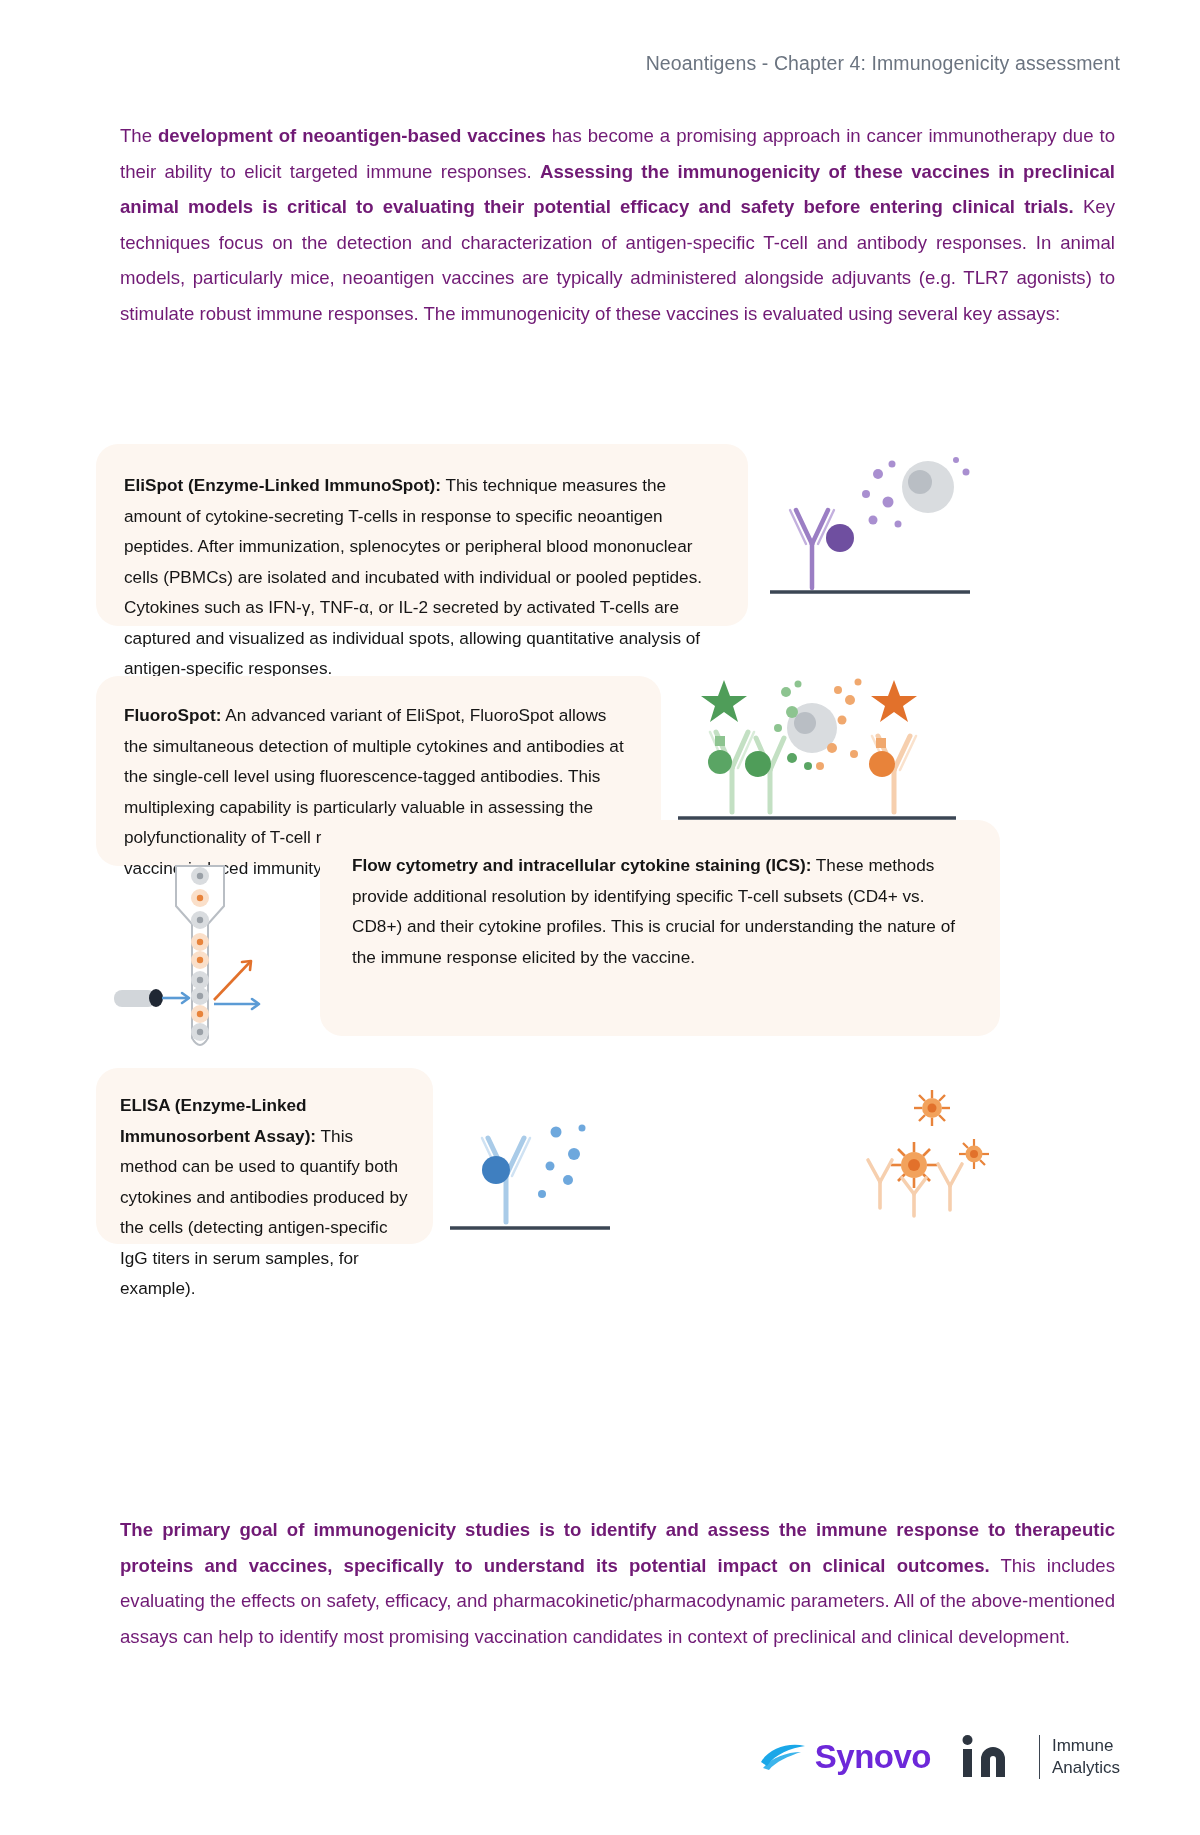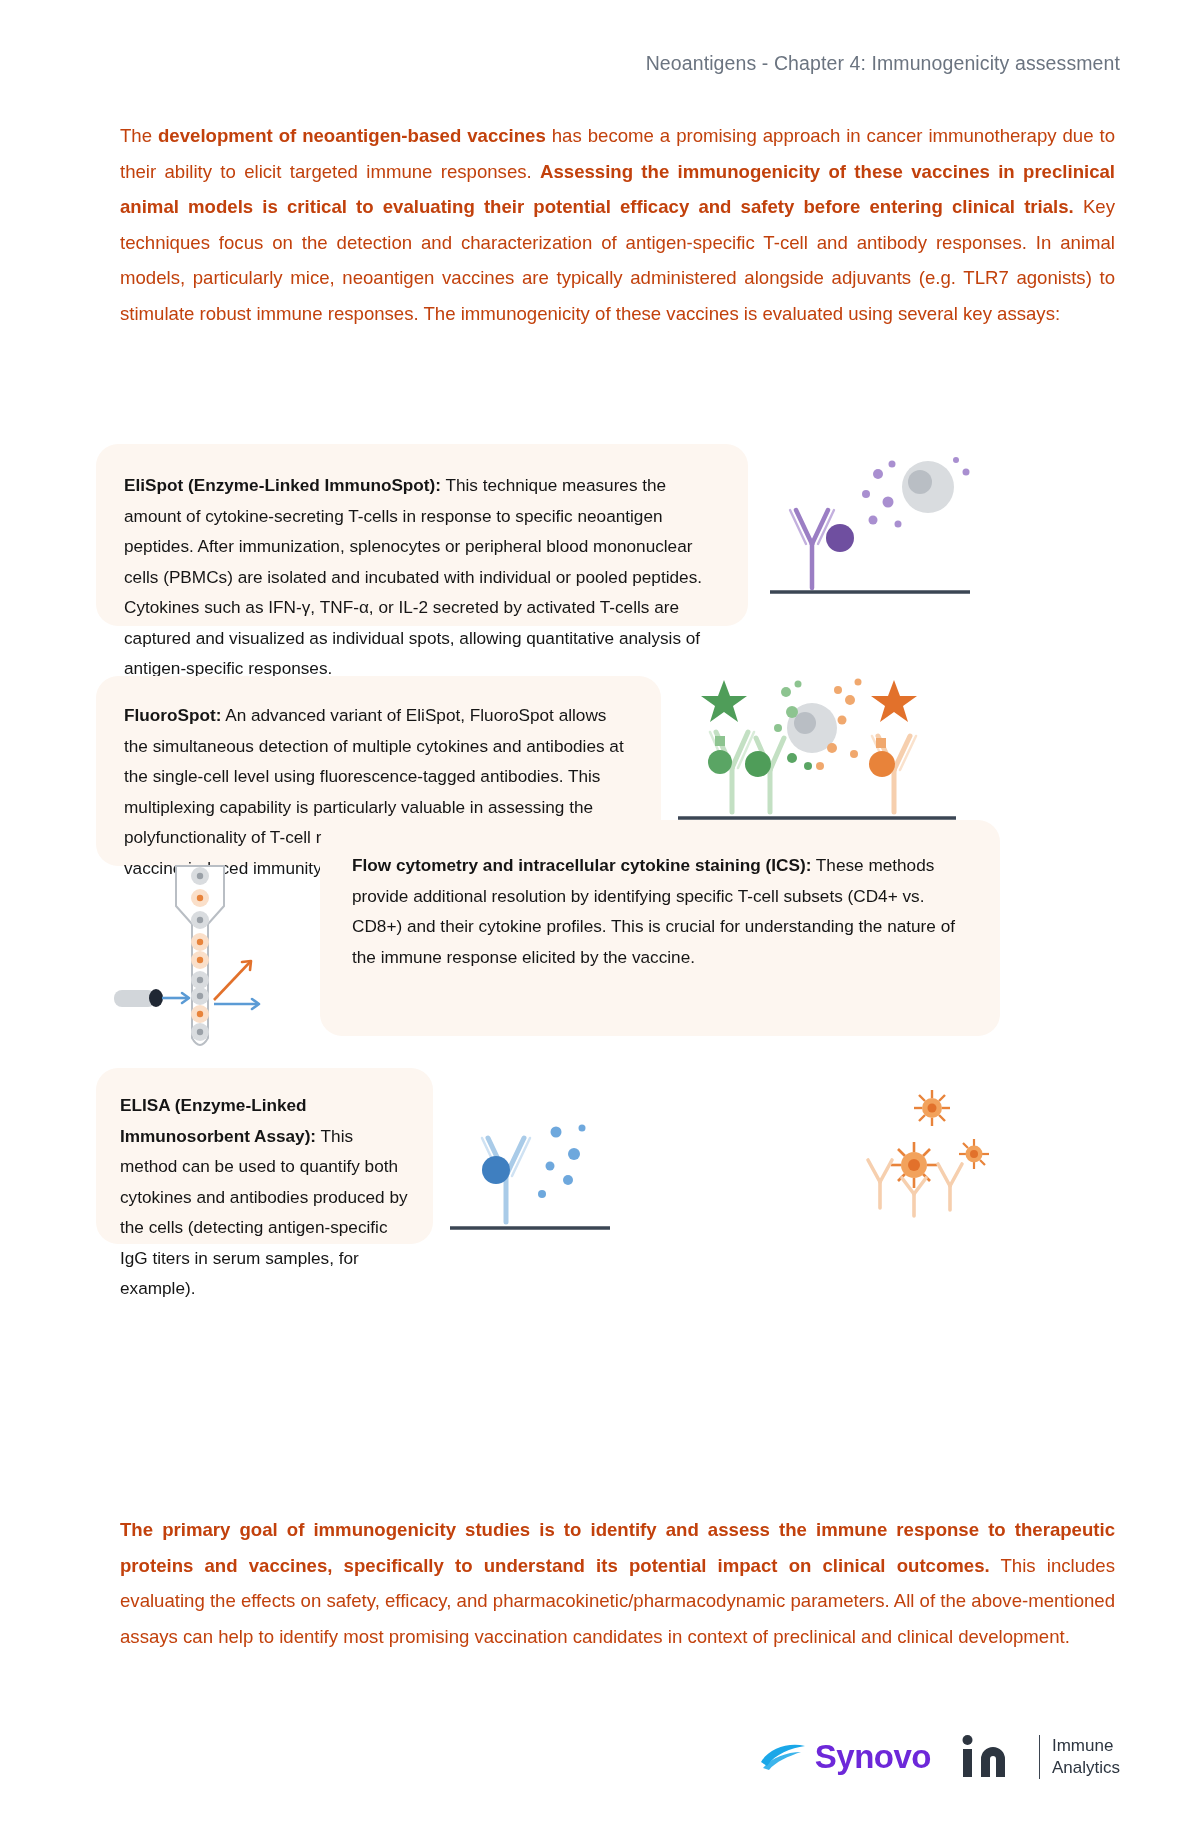--- a/index.html
+++ b/index.html
@@ -48,21 +48,21 @@
     letter-spacing: -0.2px;
     margin: 0 0 30px 0;
     color: #0d0d0d;
   }
 
   p.body {
     font-size: 18.6px;
     line-height: 35.5px;
     text-align: justify;
     margin: 0;
-    color: #c2410c;
+    color: #701a75;
     font-weight: 400;
   }
   p.body b { font-weight: bold; }
 
   
   .card {
     background: #fdf6f0;
     border-radius: 22px;
     box-sizing: border-box;
   }

